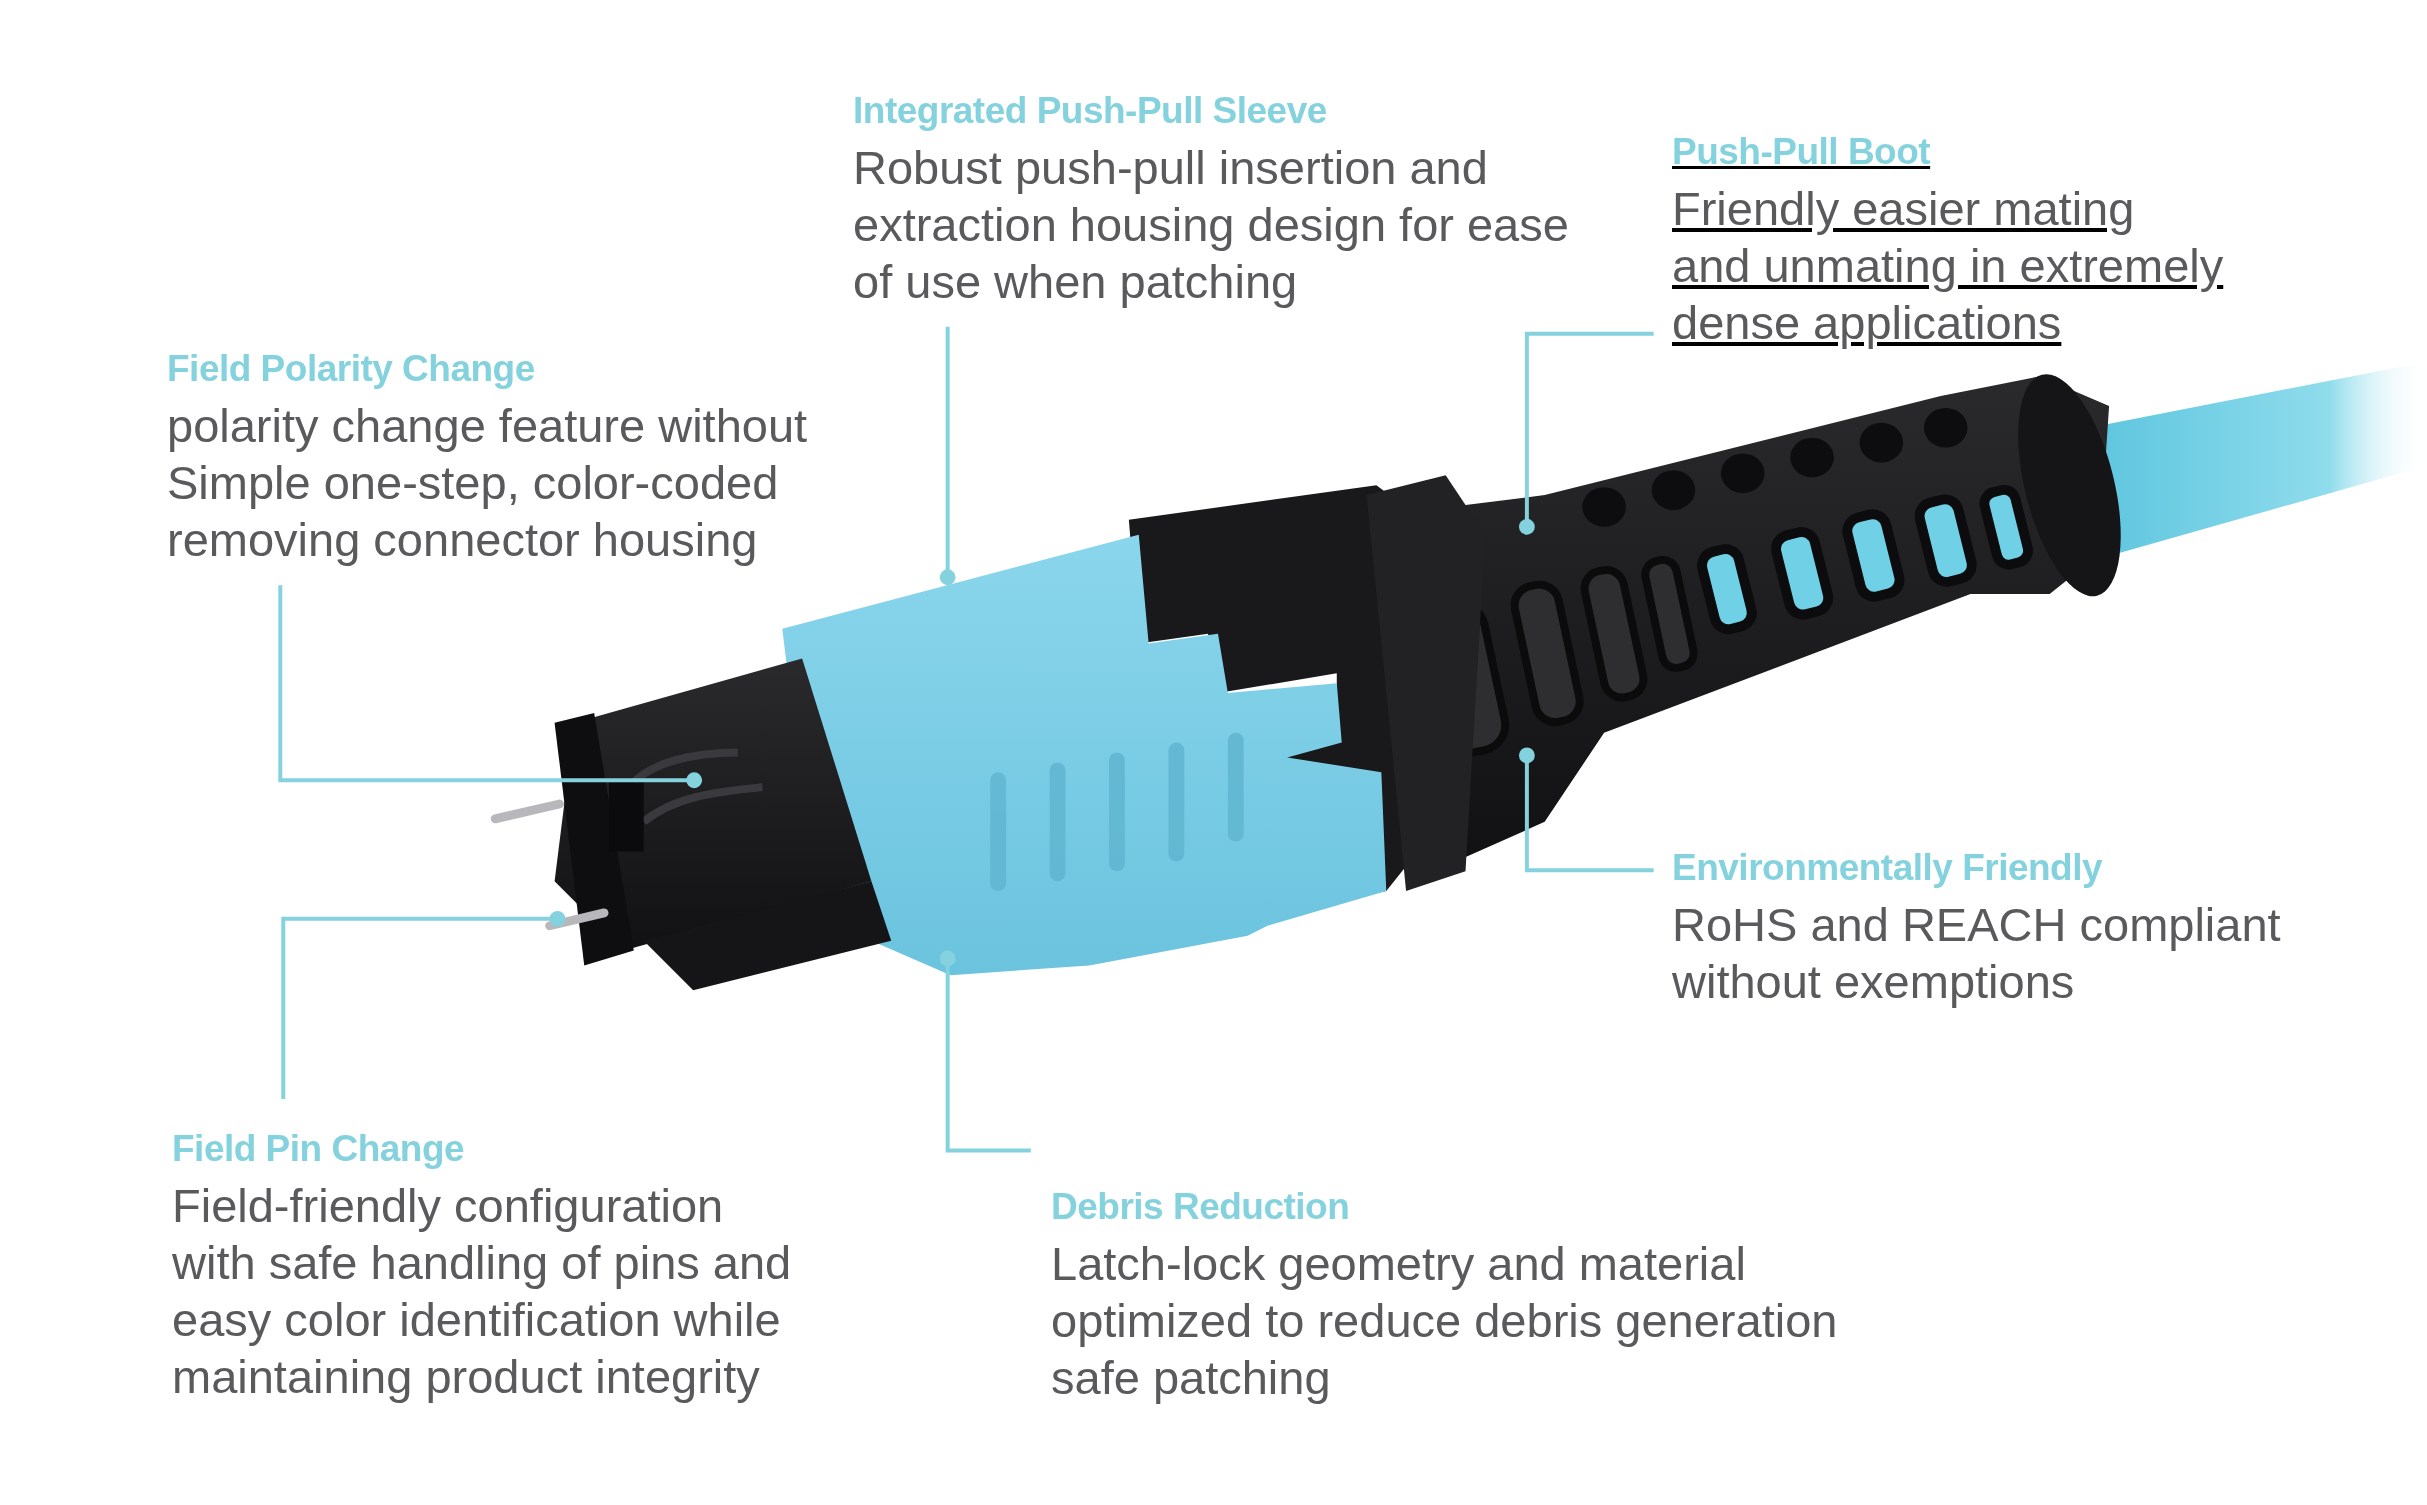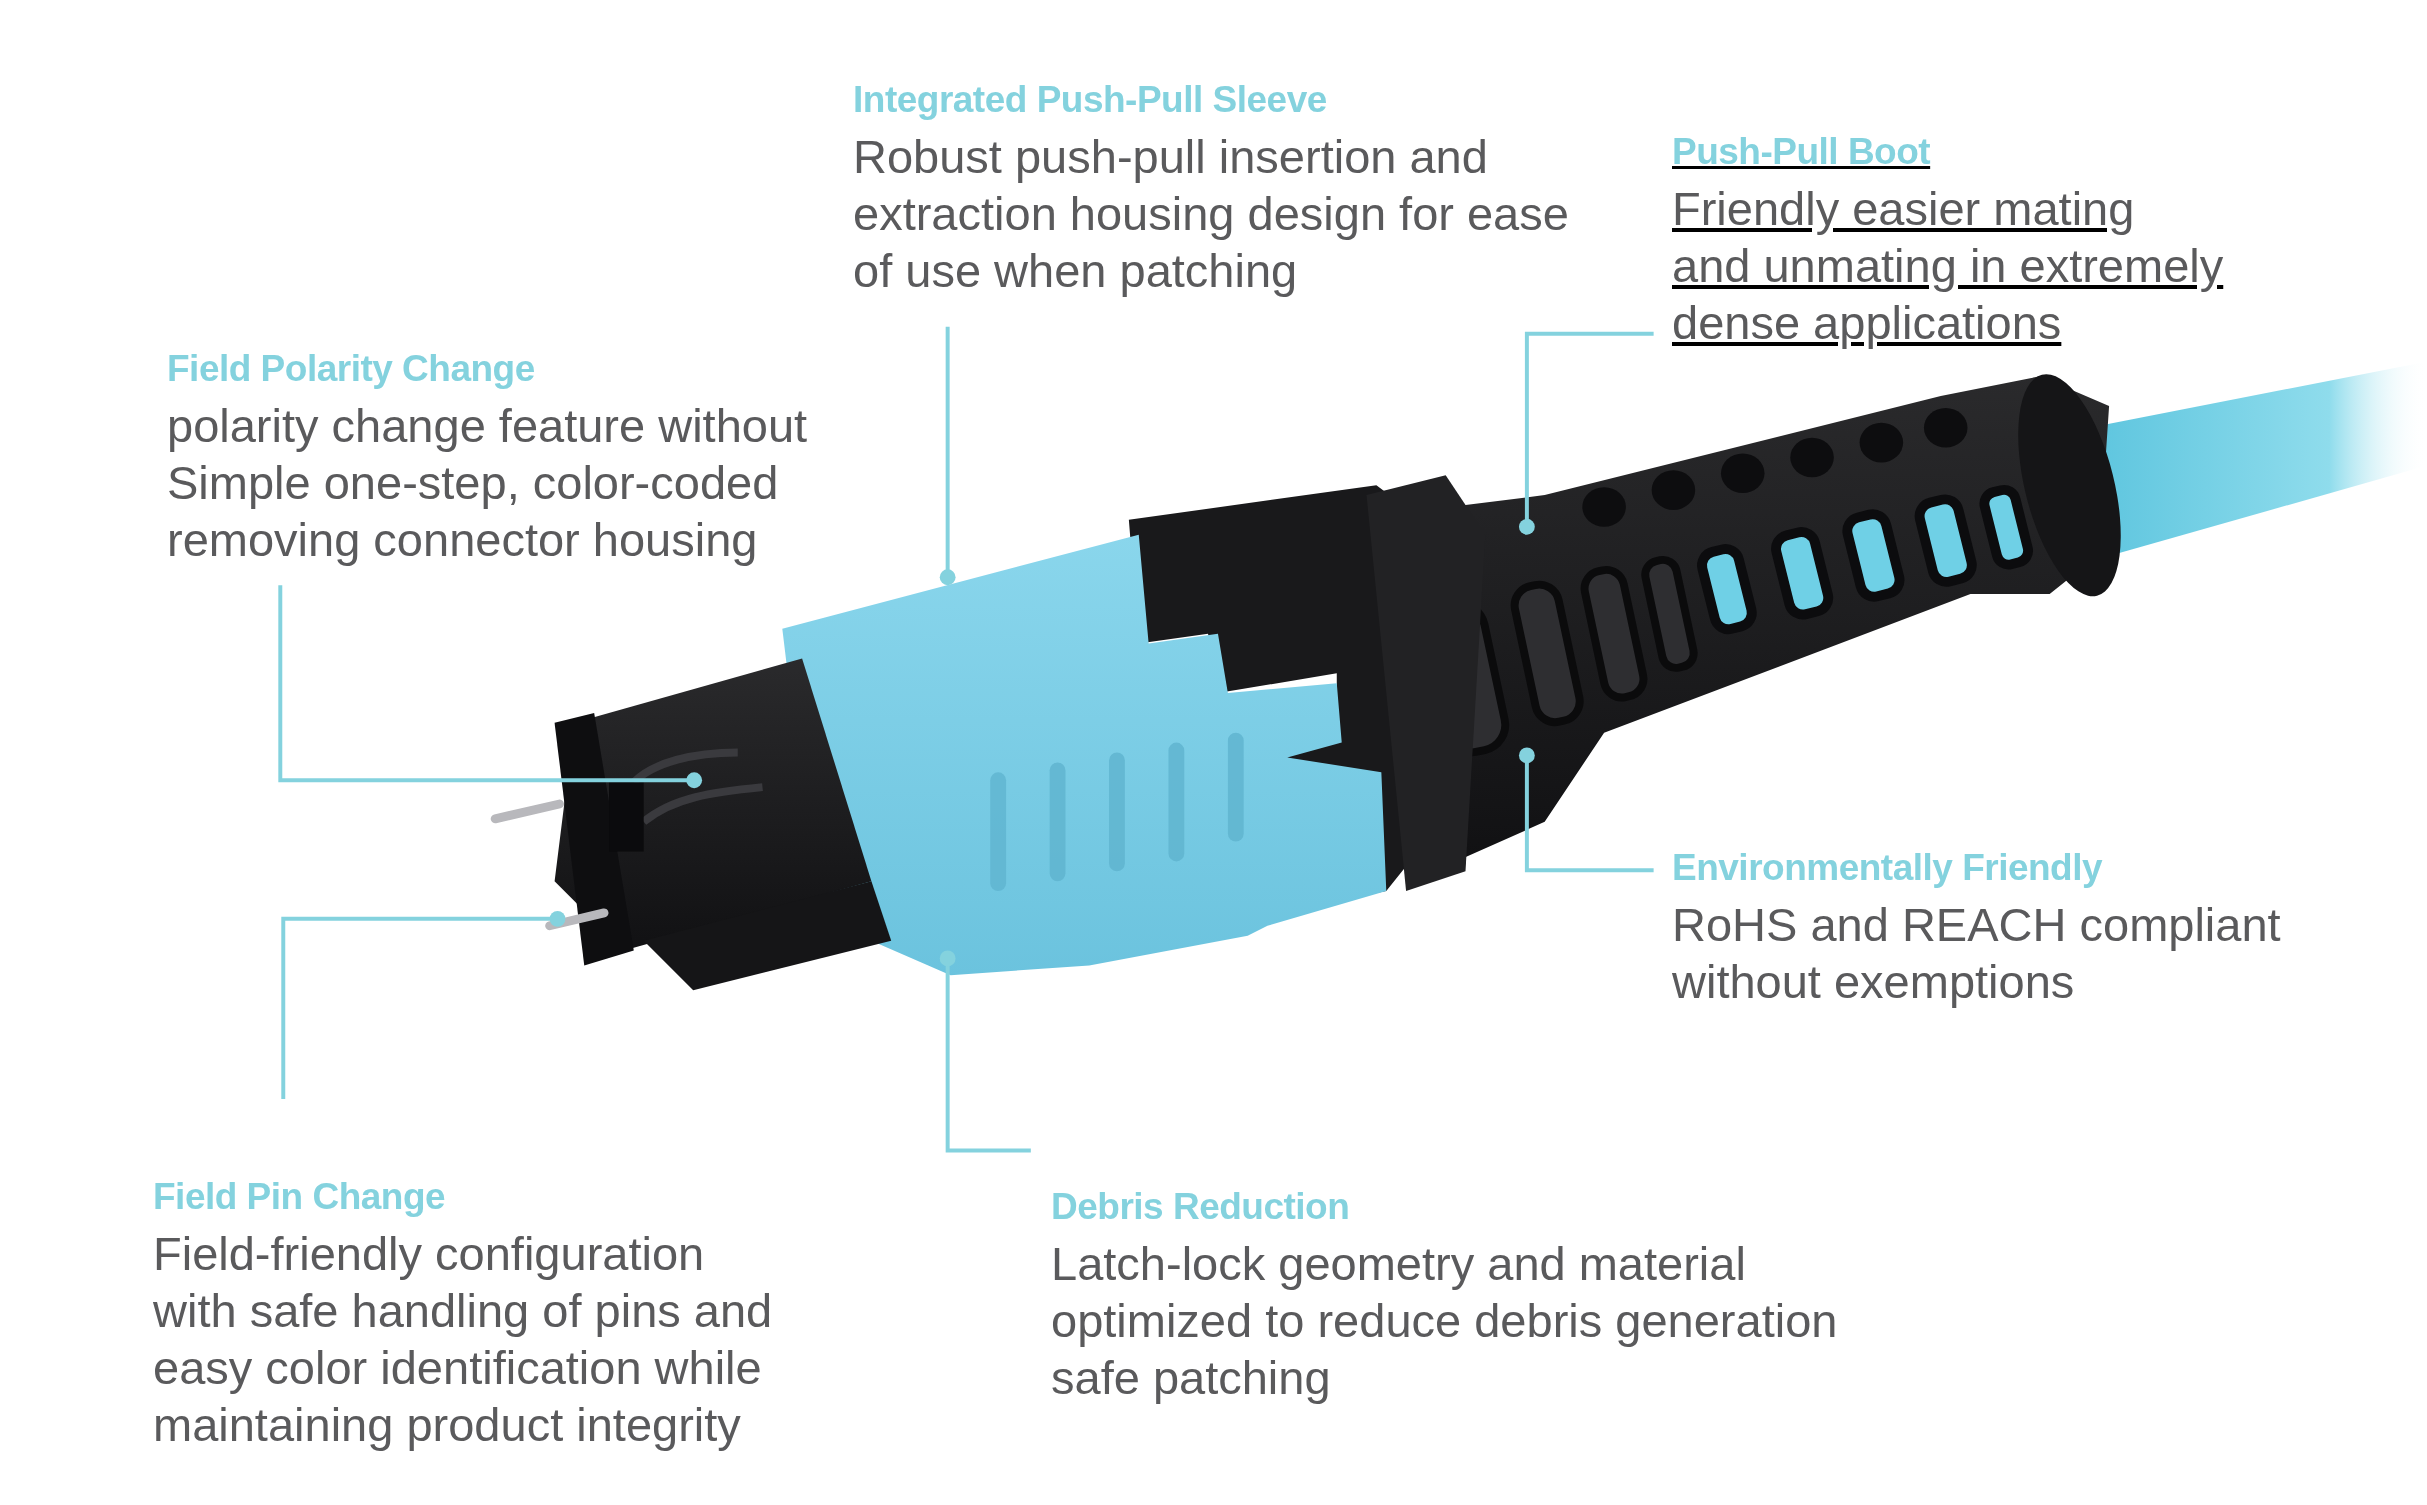--- a/index.html
+++ b/index.html
@@ -115,21 +115,21 @@
   <g fill="#84d2de">
     <circle cx="957" cy="583" r="8"></circle>
     <circle cx="1542" cy="532" r="8"></circle>
     <circle cx="701" cy="788" r="8"></circle>
     <circle cx="563" cy="928" r="8"></circle>
     <circle cx="957" cy="968" r="8"></circle>
     <circle cx="1542" cy="763" r="8"></circle>
   </g>
 </svg>
 
-<div class="callout" style="left:853px; top:78px;">
+<div class="callout" style="left:853px; top:89px;">
   <div class="title">Integrated Push-Pull Sleeve</div>
   <div class="body">
     <span>Robust push-pull insertion and</span>
     <span>extraction housing design for ease</span>
     <span>of use when patching</span>
   </div>
 </div>
 
 <div class="callout" style="left:1672px; top:130px;text-decoration:underline;">
   <div class="title">Push-Pull Boot</div>
@@ -150,21 +150,21 @@
 </div>
 
 <div class="callout" style="left:1672px; top:846px;">
   <div class="title">Environmentally Friendly</div>
   <div class="body">
     <span>RoHS and REACH compliant</span>
     <span>without exemptions</span>
   </div>
 </div>
 
-<div class="callout" style="left:153px; top:1127px;margin-top:48px;">
+<div class="callout" style="left:172px; top:1127px;">
   <div class="title">Field Pin Change</div>
   <div class="body">
     <span>Field-friendly configuration</span>
     <span>with safe handling of pins and</span>
     <span>easy color identification while</span>
     <span>maintaining product integrity</span>
   </div>
 </div>
 
 <div class="callout" style="left:1051px; top:1185px;">

